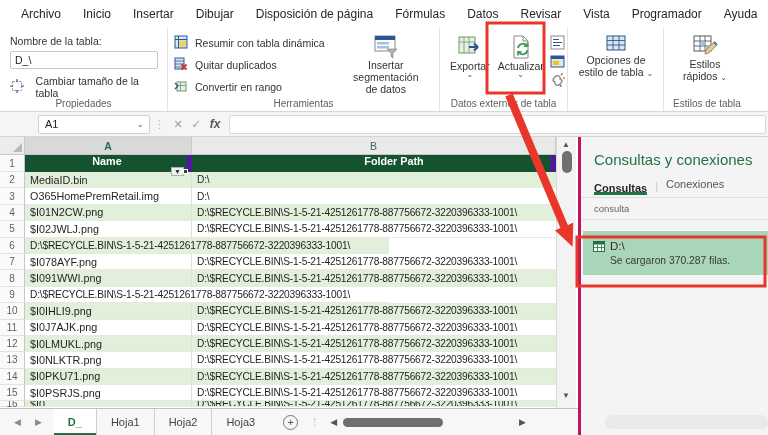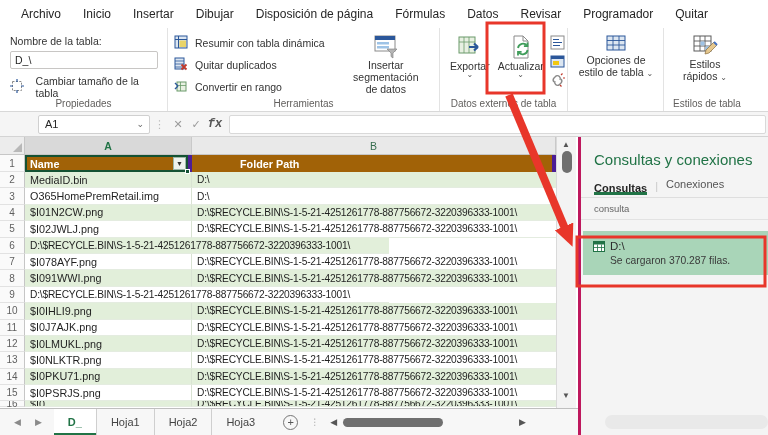--- a/index.html
+++ b/index.html
@@ -38,21 +38,21 @@
   svg{ display:block; }
 
   
   .fbar{ position:absolute; left:0; top:112px; width:768px; height:25px; background:#f5f5f5;
          border-bottom:1px solid #d4d4d4; display:flex; align-items:center; padding:0 2px; }
   .nbox{ width:112px; height:19px; background:#fff; border:1px solid #d0d0d0; border-radius:2px;
          display:flex; align-items:center; font-size:11px; padding-left:6px; color:#262626;margin-left:36px; }
   .nbox .dd{ margin-left:auto; color:#666; font-size:9px; padding-right:5px; }
   .fdiv{ color:#bbb; font-size:11px; margin:0 4px; }
   .fbtn{ color:#9a9a9a; font-size:11px; width:18px; text-align:center; }
-  .fx{ font-family:Liberation Mono, monospace; font-style:italic; font-weight:bold; color:#555; font-size:12px; width:20px; text-align:center; }
+  .fx{ font-family:Liberation Sans, sans-serif; font-style:italic; font-weight:bold; color:#555; font-size:12px; width:20px; text-align:center; }
   .finput{ flex:1; height:19px; background:#fff; border:1px solid #d9d9d9; border-radius:2px; margin-left:4px; }
 
   
   .sheet{ position:absolute; left:0; top:137px; width:556px; height:271px; background:#fff; overflow:hidden; }
   .colhdr{ display:flex; height:18px; }
   .corner{ width:25px; height:18px; background:#ececec; border-right:1px solid #c6c6c6; border-bottom:1px solid #c6c6c6; position:relative; }
   .corner::after{ content:""; position:absolute; right:2px; bottom:2px; border-left:9px solid transparent; border-bottom:9px solid #b8b8b8; }
   .chdr{ font-size:10.5px; display:flex; align-items:center; justify-content:center; border-right:1px solid #c9c9c9; border-bottom:1px solid #c6c6c6; }
   .chdrA{ width:167px; background:#d9d9d9; color:#217346; font-weight:bold; }
   .chdrB{ width:364px; background:#e9e9e9; color:#376e4f; }
@@ -60,22 +60,22 @@
   .trow.band .ca, .trow.band .cb{ background:#e2efda; }
   .trow.partial{ height:6px; overflow:hidden; }
   .rn{ width:25px; font-size:10px; color:#5f5f5f; background:#fafafa; border-right:1px solid #c6c6c6;
        border-bottom:1px solid #e2e2e2; display:flex; align-items:center; justify-content:center; }
   .ca{ width:167px; font-size:10.8px; color:#1f1f1f; padding:0 3px 0 5px; display:flex; align-items:center;
        border-right:1px solid #d9e3d3; border-bottom:1px solid #e4ece0; white-space:nowrap; overflow:hidden; }
   .cb{ width:364px; font-size:10.2px; color:#1f1f1f; padding:0 2px 0 5px; display:flex; align-items:center;
        border-bottom:1px solid #e4ece0; white-space:nowrap; overflow:hidden; letter-spacing:-0.2px; }
   .hrow{ display:flex; height:17px; }
   .hrow .rn{ background:#fafafa; }
-  .hcell{ background:#a16207; color:#fff; font-weight:bold; font-size:10.8px; display:flex; align-items:center;
-          padding:0 2px 0 5px; border-right:4px solid #4c1d95; position:relative; white-space:nowrap; }
+  .hcell{ background:#14532d; color:#fff; font-weight:bold; font-size:10.8px; display:flex; align-items:center;
+          padding:0 2px 0 5px; border-right:6px solid #4c1d95; position:relative; white-space:nowrap;flex-direction:column; }
   .hA{ width:167px; box-shadow:inset 0 0 0 2px #145233; }
   .hB{ width:364px;padding-left:48px; }
   .selhandle{ position:absolute; right:-2px; bottom:-2px; width:5px; height:5px; background:#145233; border:1px solid #fff; }
   .filterbtn{ margin-left:auto; width:13px; height:13px; background:#eef2ee; border:1px solid #9db8a8;
               display:flex; align-items:center; justify-content:center; font-size:7px; color:#333; }
 
   
   .vscroll{ position:absolute; left:556px; top:137px; width:20px; height:271px; background:#f3f3f3; border-left:1px solid #dadada; }
   .vup{ position:absolute; top:3px; left:5px; font-size:8px; color:#555; }
   .vthumb{ position:absolute; top:14px; left:5px; width:10px; height:22px; background:#6f6f6f; border-radius:5px; }
@@ -120,22 +120,23 @@
 
   <div class="menubar">
     <div class="mtab">Archivo</div>
     <div class="mtab">Inicio</div>
     <div class="mtab">Insertar</div>
     <div class="mtab">Dibujar</div>
     <div class="mtab">Disposición de página</div>
     <div class="mtab">Fórmulas</div>
     <div class="mtab">Datos</div>
     <div class="mtab">Revisar</div>
+    <div class="mtab">Vista</div>
     <div class="mtab">Programador</div>
-    <div class="mtab">Quitar</div>
+    <div class="mtab">Ayuda</div>
 
   </div>
 
   <div class="ribbon">
     <div class="rgroup g-props">
       <div class="fieldlab">Nombre de la tabla:</div>
       <input class="namebox-input" style="margin-left: 4px;" value="D_\">
       <div class="resize-row">
         <span class="ico16">
           <svg width="14" height="14" viewBox="0 0 14 14">

